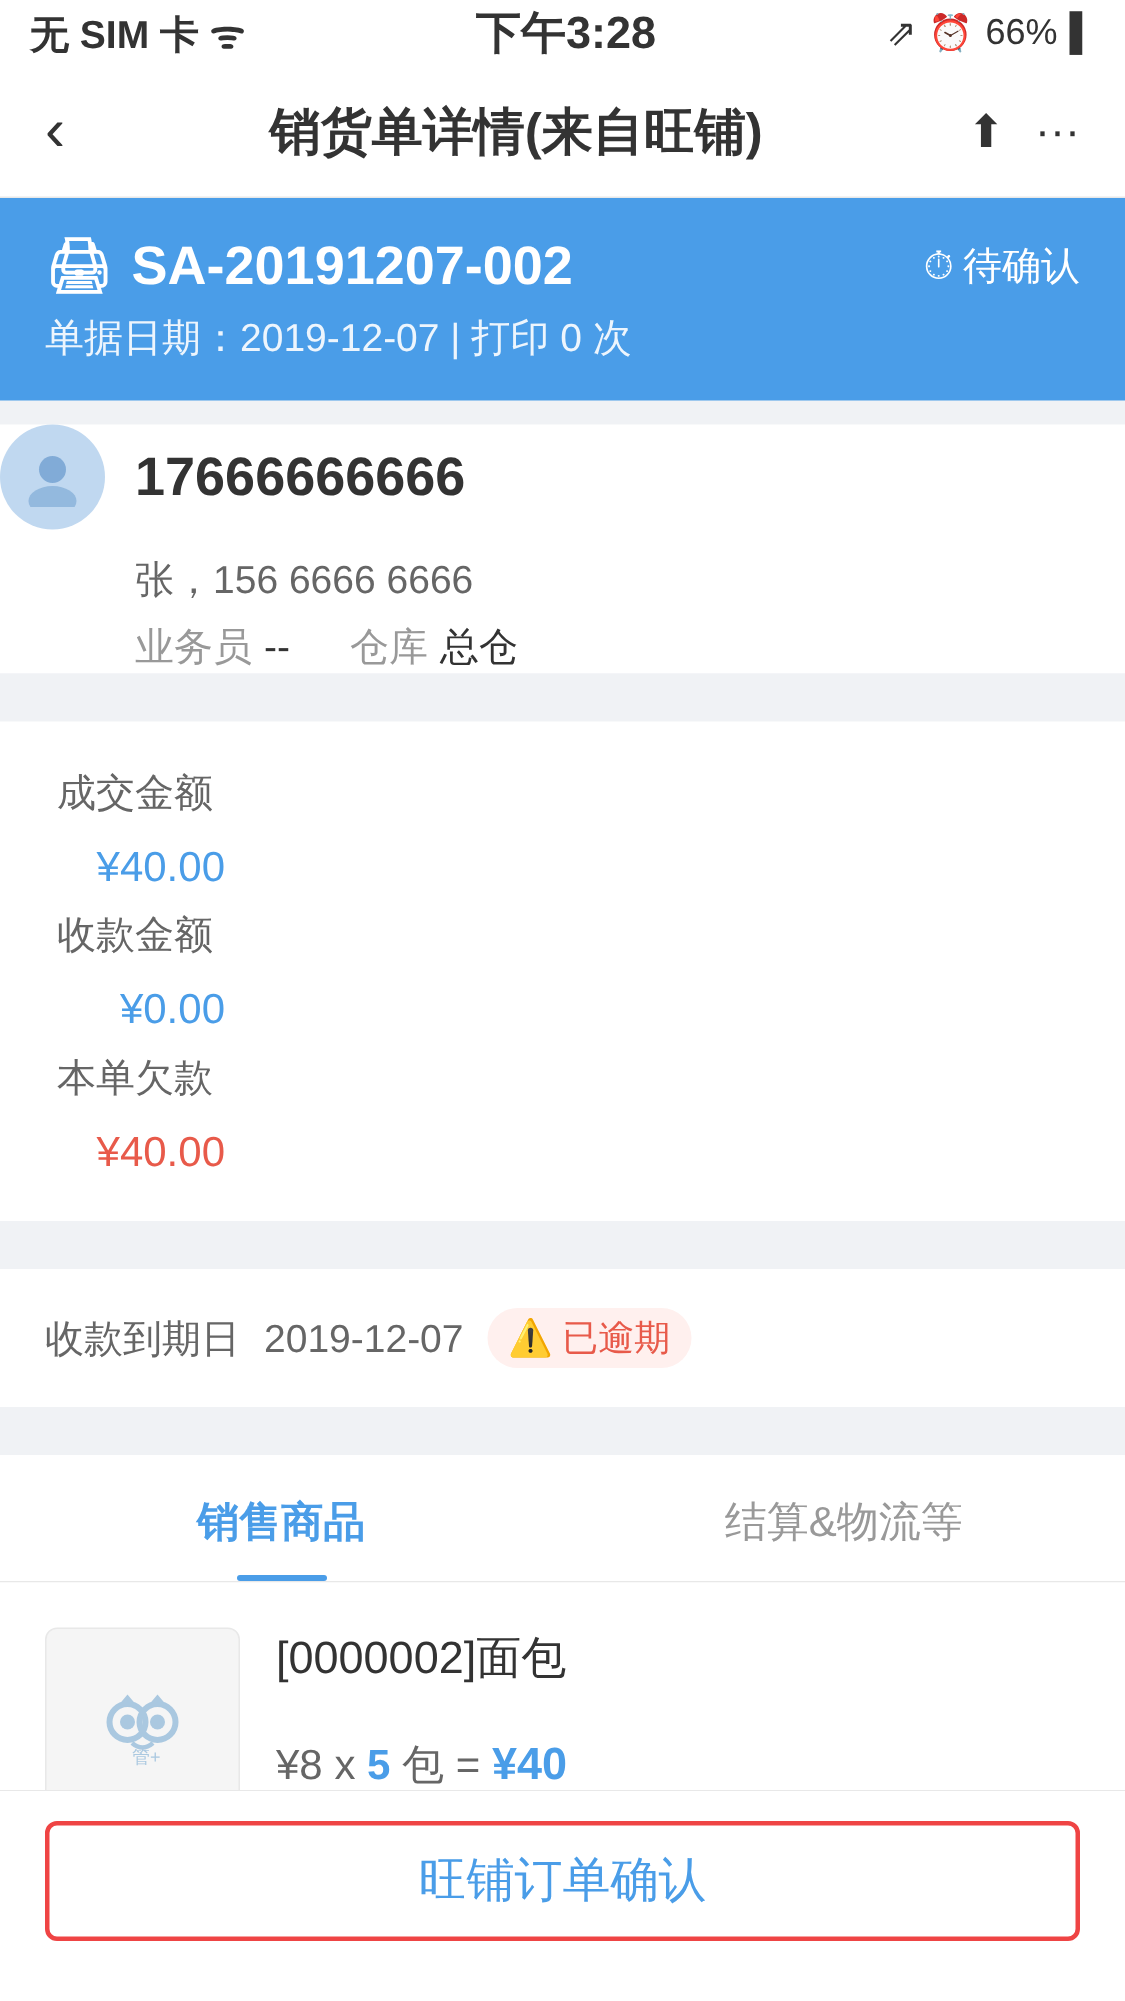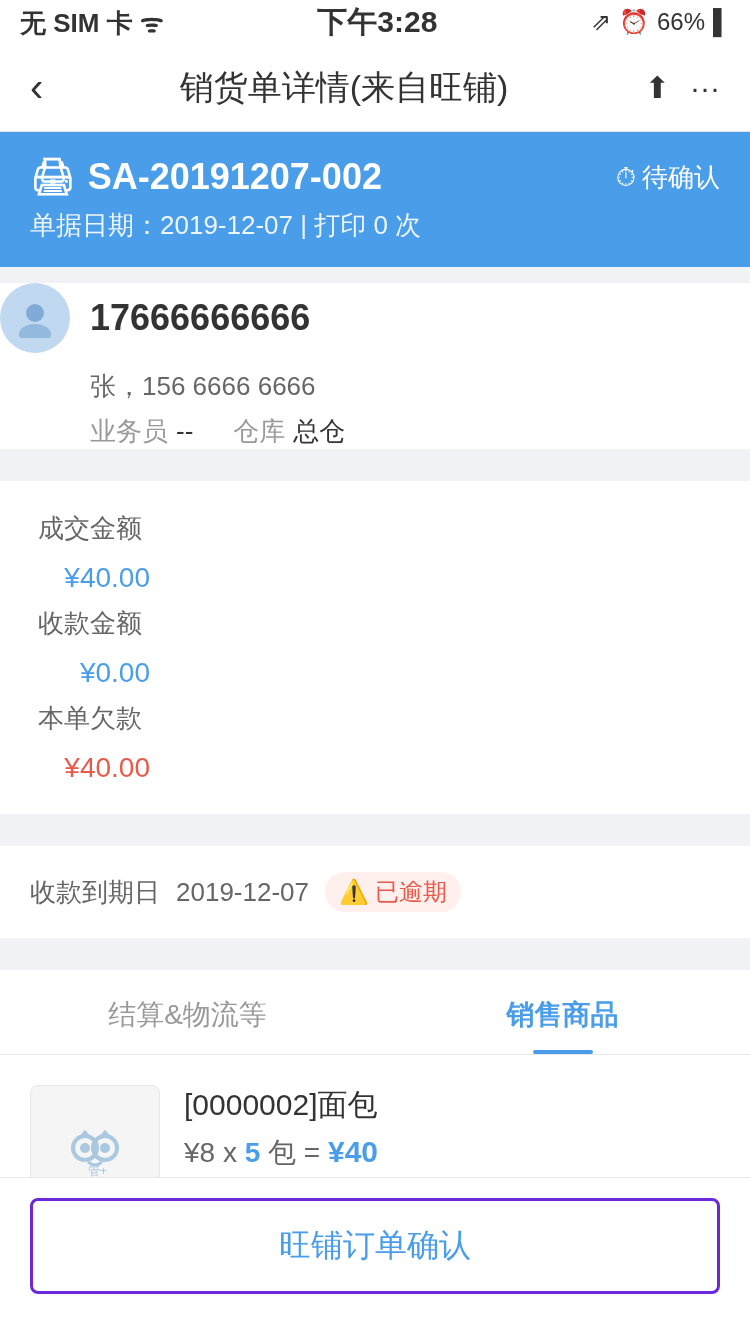--- a/index.html
+++ b/index.html
@@ -33,21 +33,21 @@
       background: #fff;
       height: 88px;
       display: flex;
       align-items: center;
       justify-content: space-between;
       padding: 0 30px;
       border-bottom: 1px solid #e8e8e8;
     }
     .nav-title {
       font-size: 34px;
-      font-weight: 400;
+      font-weight: 700;
       color: #333;
     }
     .nav-left, .nav-right {
       display: flex;
       align-items: center;
       gap: 20px;
     }
     .nav-back {
       font-size: 40px;
       color: #333;
@@ -250,21 +250,21 @@
       align-items: center;
       justify-content: center;
       flex-shrink: 0;
       border: 1px solid #e8e8e8;
     }
     .product-info { flex: 1; }
     .product-name {
       font-size: 30px;
       color: #333;
       font-weight: 500;
-      margin-bottom: 8px;
+      margin-bottom: 32px;
     }
     .product-price {
       font-size: 28px;
       color: #666;
     }
     .product-price .qty { color: #4a9de8; font-weight: 600; }
     .product-price .total { color: #4a9de8; font-weight: 700; font-size: 30px; }
 
     
     .empty-space {
@@ -277,23 +277,23 @@
       position: fixed;
       bottom: 0;
       left: 0;
       width: 750px;
       background: #fff;
       padding: 20px 30px 40px;
       border-top: 1px solid #e8e8e8;
     }
     .confirm-btn {
       width: 100%;
-      height: 96px;
-      background: #fff;
-      border: 3px solid #6d28d9;
+      height: 80px;
+      background: #fff;
+      border: 3px solid #ef4444;
       border-radius: 8px;
       font-size: 32px;
       color: #4a9de8;
       font-weight: 500;
       cursor: pointer;
       display: flex;
       align-items: center;
       justify-content: center;
     }
 
@@ -394,22 +394,22 @@
   <span class="overdue-badge">
     <span>⚠️</span>
     <span>已逾期</span>
   </span>
 </div>
 
 <div class="divider"></div>
 
 <div class="tabs-container">
   <div class="tabs-bar">
+    <div class="tab-item active">销售商品</div>
     <div class="tab-item">结算&amp;物流等</div>
-    <div class="tab-item active">销售商品</div>
   </div>
 
   <div class="product-item">
     <div class="product-thumb">
       <svg width="70" height="60" viewBox="0 0 70 60">
 
         <circle cx="25" cy="28" r="12" fill="none" stroke="#aac8e0" stroke-width="4"></circle>
         <circle cx="45" cy="28" r="12" fill="none" stroke="#aac8e0" stroke-width="4"></circle>
         <circle cx="25" cy="28" r="5" fill="#aac8e0"></circle>
         <circle cx="45" cy="28" r="5" fill="#aac8e0"></circle>

